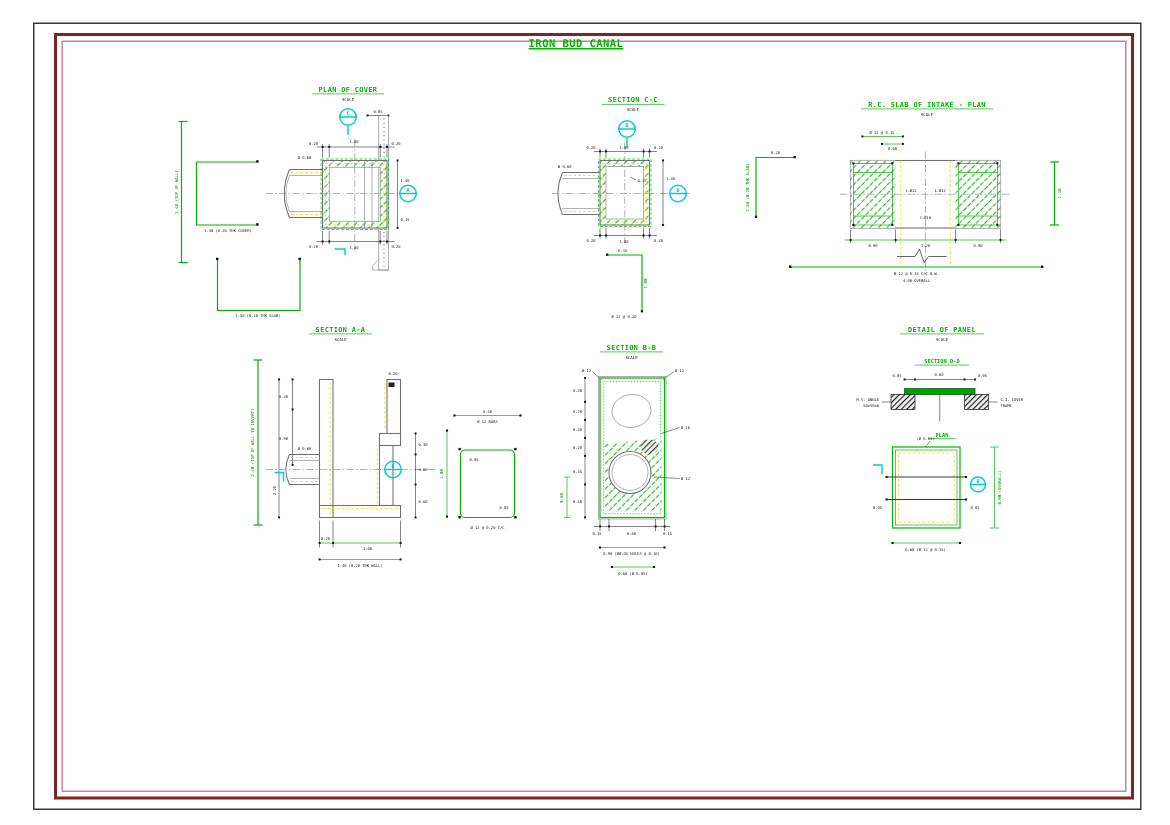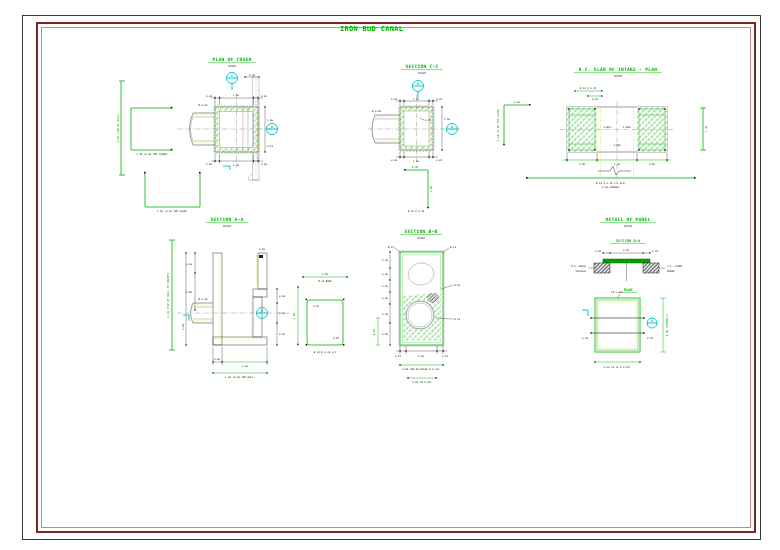--- a/index.html
+++ b/index.html
@@ -4,22 +4,22 @@
 <style>
   html,body{margin:0;padding:0;background:#ffffff;}
   .canvas{position:relative;width:780px;height:550px;background:#ffffff;overflow:hidden;
           font-family:"DejaVu Sans Mono", monospace;}
   .frame-outer{position:absolute;left:22px;top:15px;width:739px;height:525px;
                border:1px solid #3a3a3a;box-sizing:border-box;}
   .frame-maroon{position:absolute;left:36px;top:22px;width:720px;height:511px;
                 border:2px solid #7d2525;box-sizing:border-box;}
   .frame-maroon-inner{position:absolute;left:3px;top:3px;right:3px;bottom:3px;
                 border:1px solid #c08a8a;box-sizing:border-box;}
-  .sheet-title{position:absolute;left:340px;top:25px;width:120px;text-align:left;
-               font-size:7px;font-weight:bold;color:#00b400;
+  .sheet-title{position:absolute;left:324px;top:25px;width:120px;text-align:center;
+               font-size:7px;font-weight:bold;color:#00b400;text-decoration:underline;
                letter-spacing:.3px;}
   .group{position:absolute;}
   svg{display:block;overflow:visible;}
   
   .ttl{font:bold 4.6px "DejaVu Sans Mono",monospace;fill:#00b400;letter-spacing:.25px;}
   .ttl2{font:bold 3.6px "DejaVu Sans Mono",monospace;fill:#00b400;}
   .sc{font:2.7px "DejaVu Sans Mono",monospace;fill:#222;}
   .dimS{font:2.5px "DejaVu Sans Mono",monospace;fill:#111;}
   .dimg{font:2.7px "DejaVu Sans Mono",monospace;fill:#009600;}
   .mk{font:bold 3.4px "DejaVu Sans Mono",monospace;fill:#00bcbc;}

